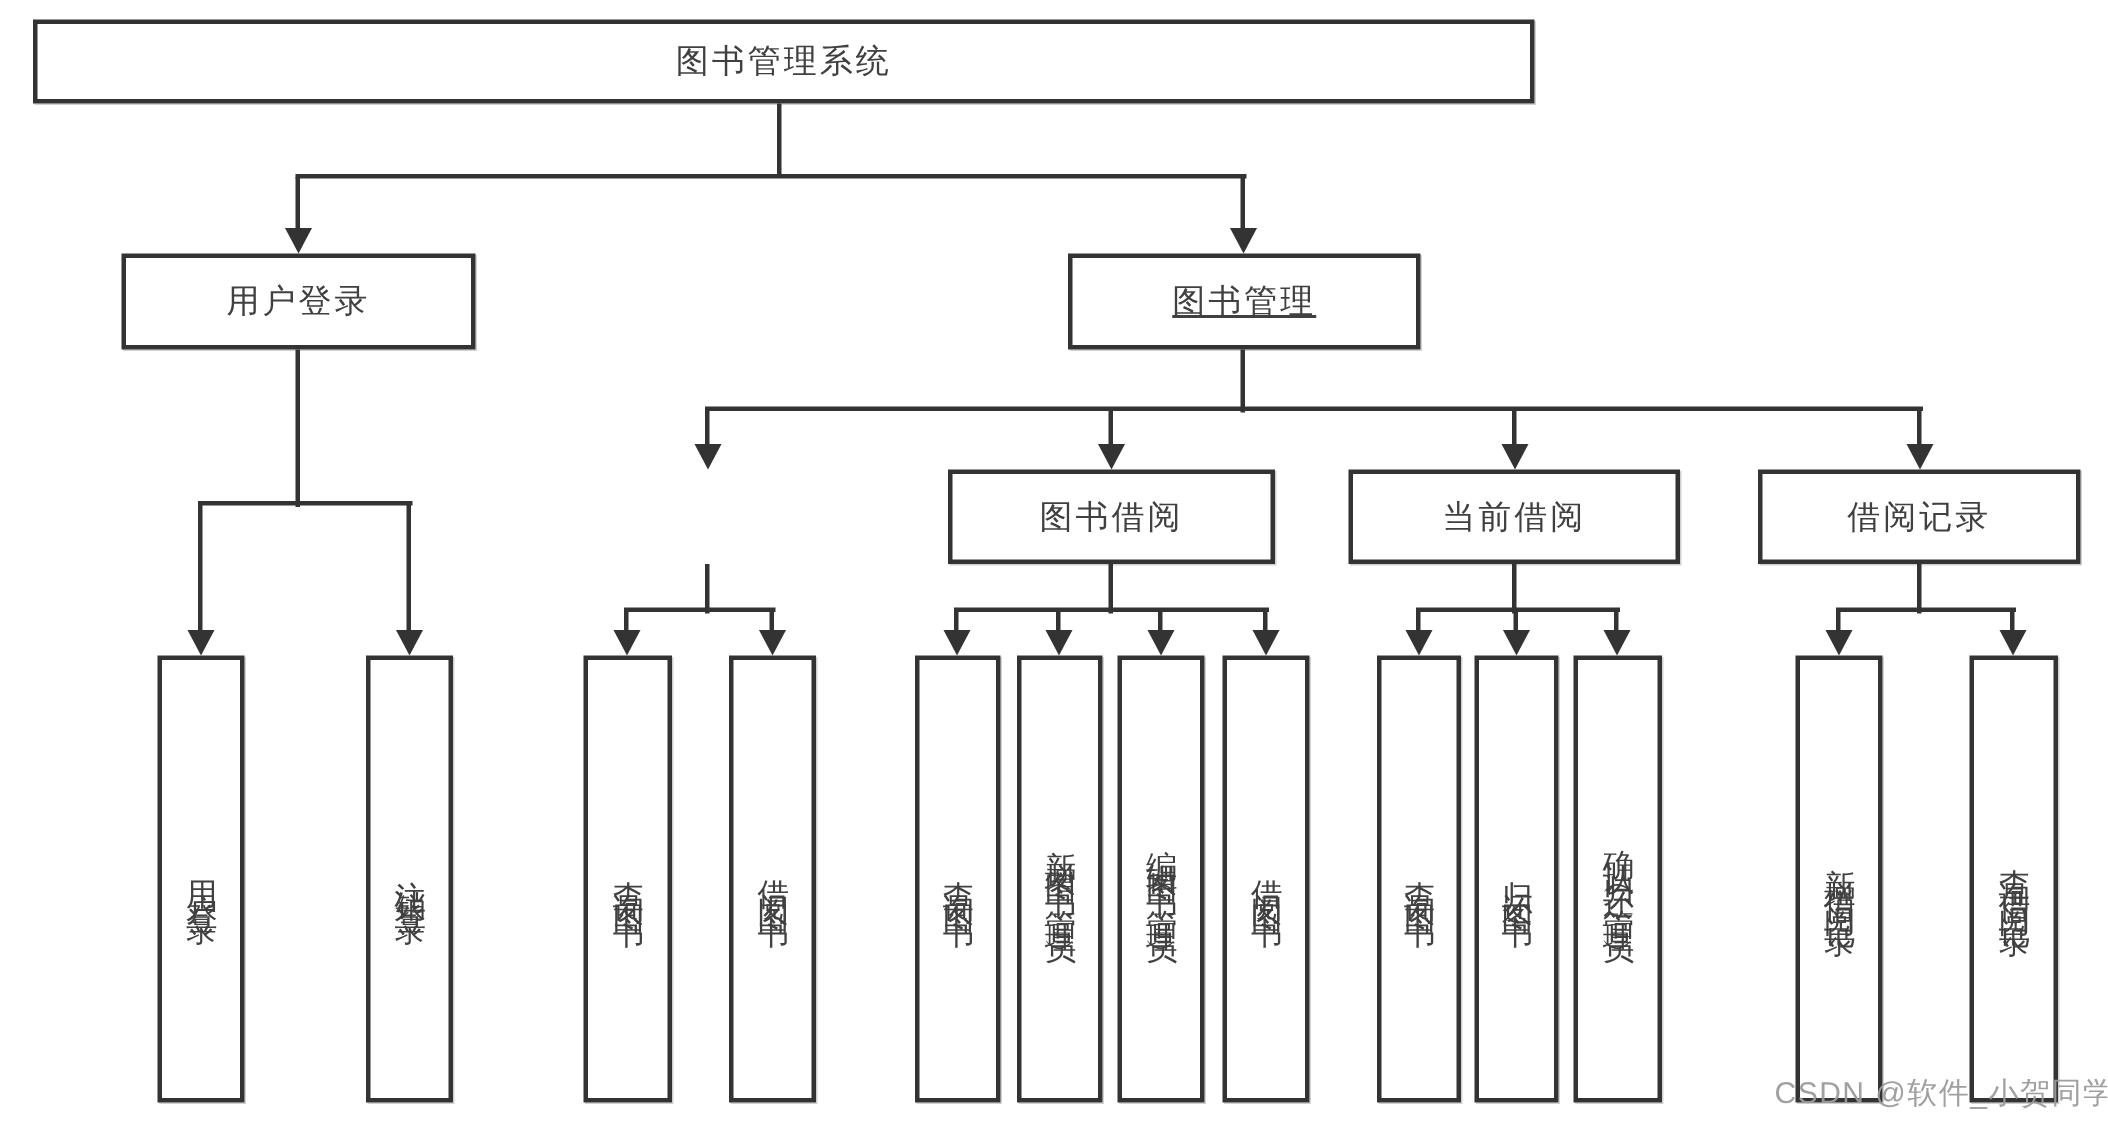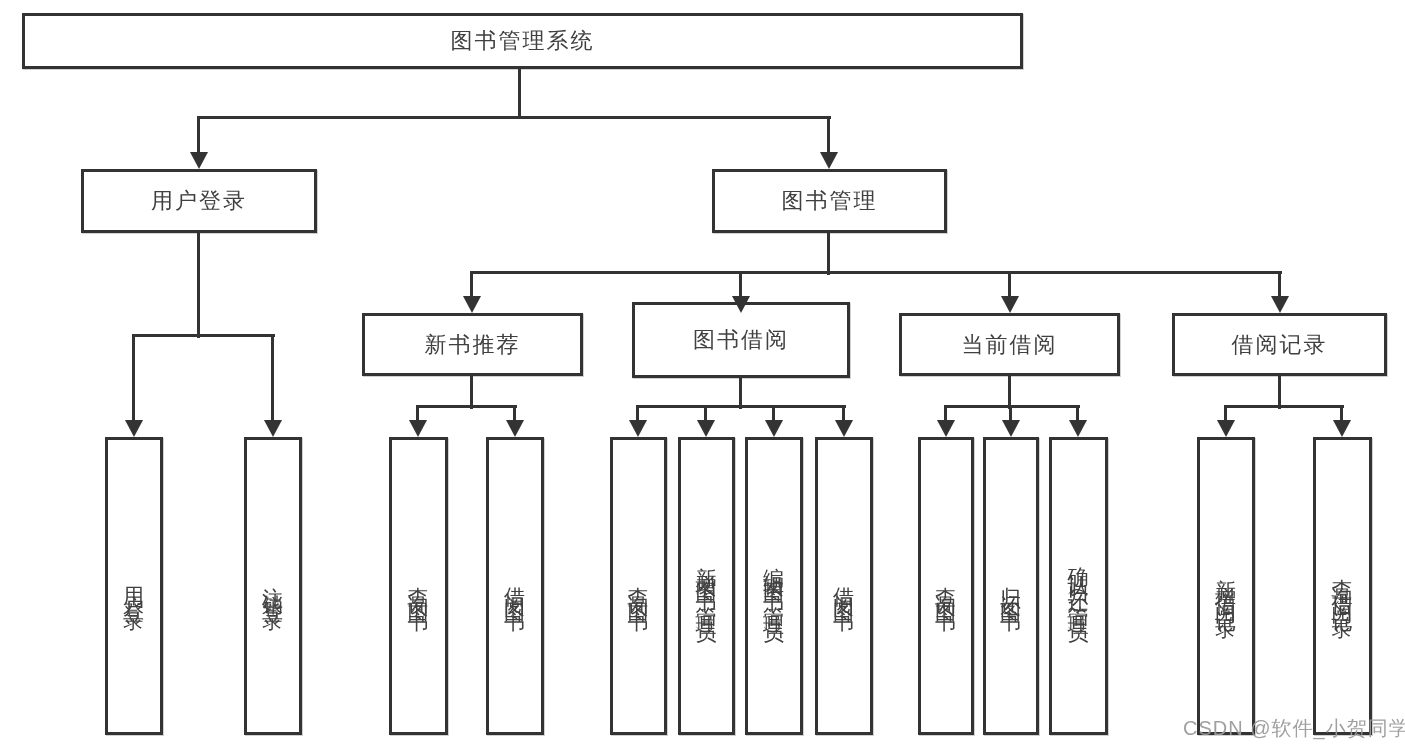--- a/index.html
+++ b/index.html
@@ -62,24 +62,23 @@
   }
 </style>
 </head>
 <body>
 
 <div class="canvas">
 
   <div class="node h" style="left:22px;top:13px;width:1001px;height:56px;">图书管理系统</div>
 
   <div class="node h" style="left:81px;top:169px;width:236px;height:64px;">用户登录</div>
-  <div class="node h" style="left:712px;top:169px;width:235px;height:64px;">图书管理</div>
+  <div class="node h" style="left:712px;top:169px;width:235px;height:64px;text-decoration:underline;">图书管理</div>
 
-  <div class="node h" style="left:362px;top:313px;width:221px;height:63px;">新书推荐</div>
-  <div class="node h" style="left:632px;top:302px;width:218px;height:76px;">图书借阅</div>
+  <div class="node h" style="left:632px;top:313px;width:218px;height:63px;">图书借阅</div>
   <div class="node h" style="left:899px;top:313px;width:221px;height:63px;">当前借阅</div>
   <div class="node h" style="left:1172px;top:313px;width:215px;height:63px;">借阅记录</div>
 
   <div class="node v" style="left:105px;top:437px;width:58px;height:298px;">用户登录</div>
   <div class="node v" style="left:244px;top:437px;width:58px;height:298px;">注销登录</div>
 
   <div class="node v" style="left:389px;top:437px;width:59px;height:298px;">查询图书</div>
   <div class="node v" style="left:486px;top:437px;width:58px;height:298px;">借阅图书</div>
 
   <div class="node v" style="left:610px;top:437px;width:57px;height:298px;">查询图书</div>

